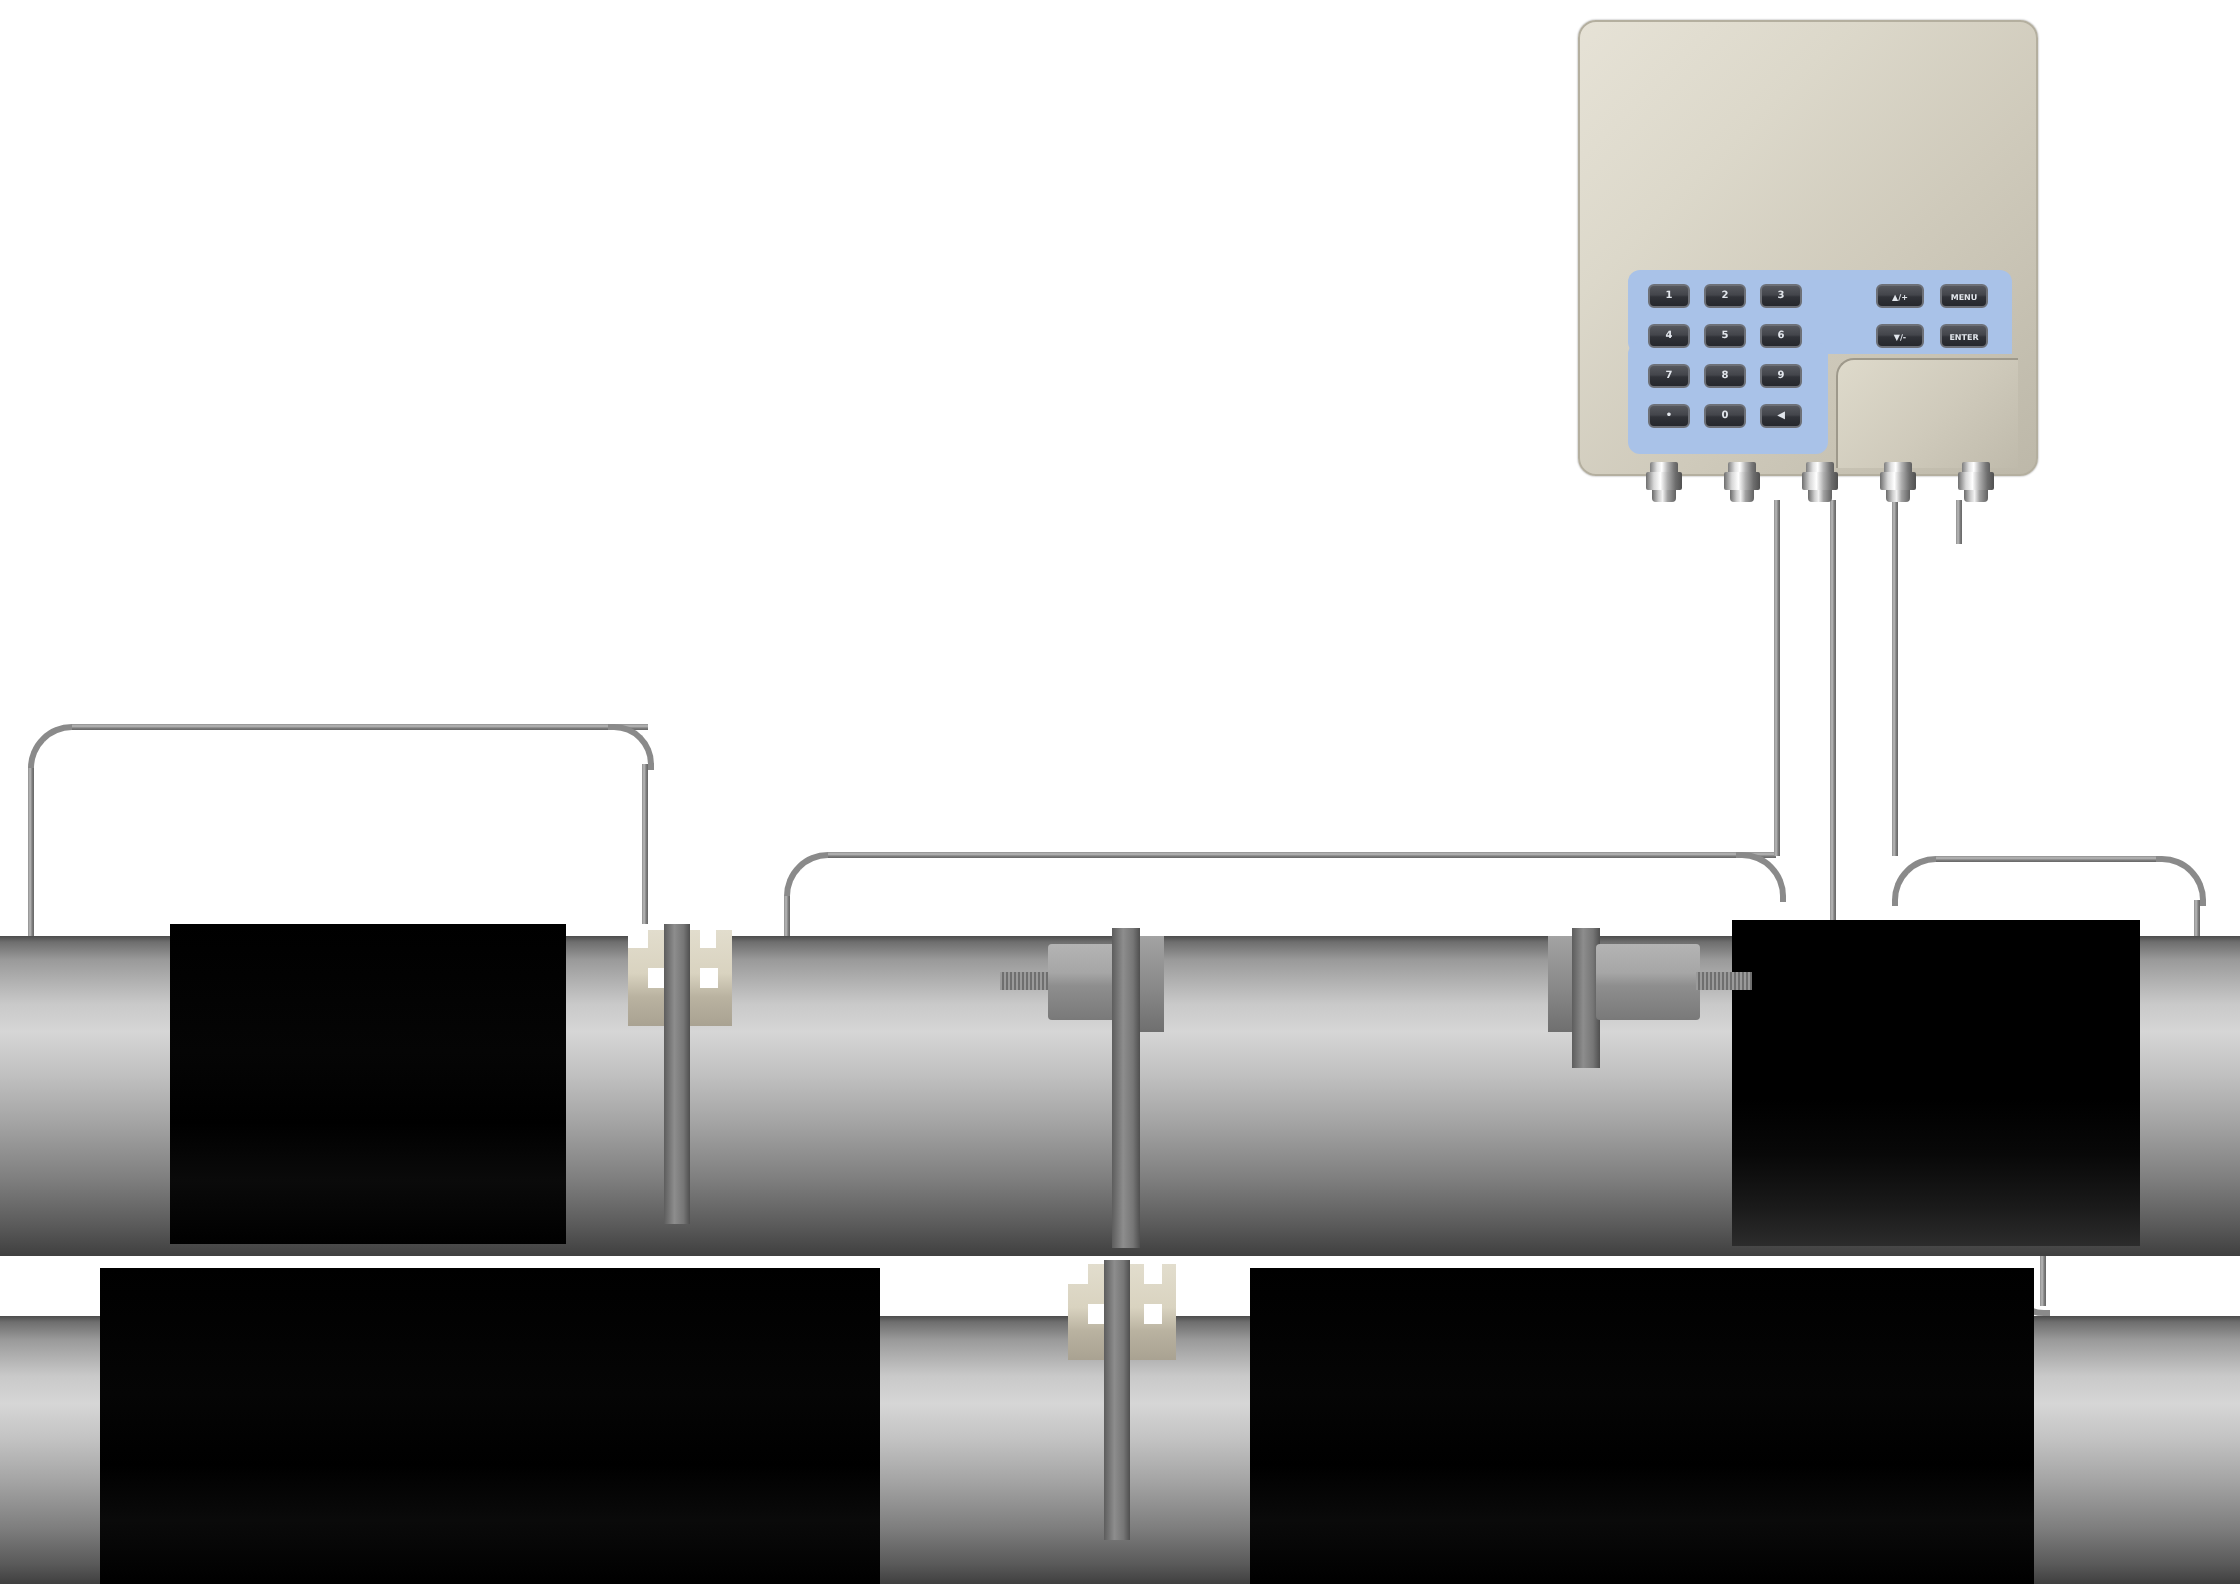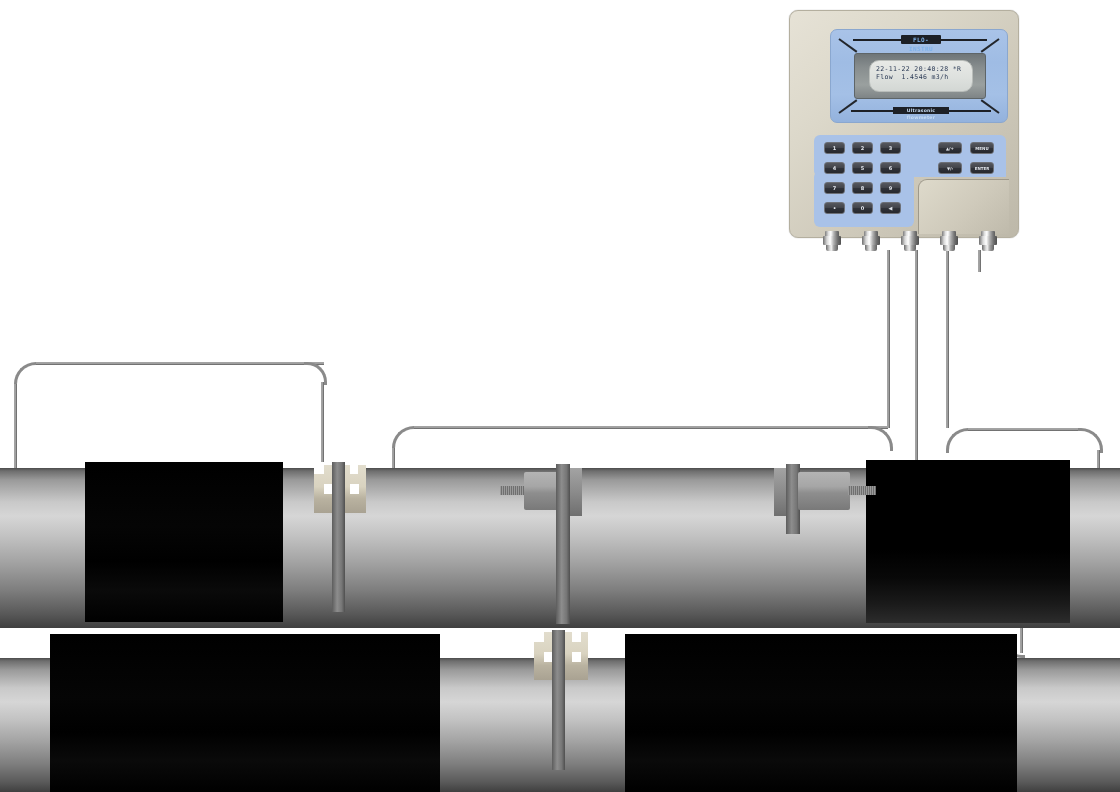--- a/index.html
+++ b/index.html
@@ -296,42 +296,20 @@
     <div class="clamp-body" style="left:4px; top:2px; width:54px; height:48px;"></div>
     <div class="clamp-notch" style="left:4px; top:0px; width:10px; height:12px;"></div>
     <div class="clamp-notch" style="left:42px; top:0px; width:9px; height:12px;"></div>
     <div class="clamp-notch" style="left:14px; top:22px; width:8px; height:10px;"></div>
     <div class="clamp-notch" style="left:42px; top:22px; width:9px; height:10px;"></div>
     <div class="strap" style="left:22px; top:0px; width:13px; height:140px;"></div>
   </div>
 
   <div id="flowmeter" style="left:789px; top:10px; width:228px; height:226px;">
 
-    <div class="fm-face-plate" style="left:40px; top:18px; width:176px; height:92px;">
-
-      <div class="fm-corner-notch" style="left:8px; top:8px; width:22px; height:2px; transform:rotate(36deg); transform-origin:left center;"></div>
-      <div class="fm-corner-notch" style="left:146px; top:8px; width:22px; height:2px; transform:rotate(-36deg); transform-origin:right center;"></div>
-      <div class="fm-corner-notch" style="left:8px; top:82px; width:22px; height:2px; transform:rotate(-36deg); transform-origin:left center;"></div>
-      <div class="fm-corner-notch" style="left:146px; top:82px; width:22px; height:2px; transform:rotate(36deg); transform-origin:right center;"></div>
-
-      <div class="fm-brand-bar" style="left:22px; top:9px; width:50px;"></div>
-      <div class="fm-brand-bar" style="left:106px; top:9px; width:50px;"></div>
-      <div class="fm-brand-tag" style="left:70px; top:5px; width:40px; height:9px;">FLO-INSTRU</div>
-
-      <div class="lcd-frame" style="left:23px; top:23px; width:130px; height:44px;">
-        <div class="lcd-screen" style="left:14px; top:6px; width:104px; height:32px;">
-          <div class="lcd-line">22-11-22 20:40:28 *R</div>
-          <div class="lcd-line">Flow  1.4546 m3/h</div>
-        </div>
-      </div>
-
-      <div class="fm-brand-bar" style="left:20px; top:80px; width:44px;"></div>
-      <div class="fm-brand-bar" style="left:116px; top:80px; width:44px;"></div>
-      <div class="fm-label-tag" style="left:62px; top:77px; width:56px; height:7px;">Ultrasonic flowmeter</div>
-    </div>
 
     <div class="keypad-plate notched" style="left:24px; top:124px; width:192px; height:42px;"></div>
     <div class="keypad-plate" style="left:24px; top:160px; width:100px; height:56px;"></div>
 
     <div class="key" style="left:34px; top:131px; width:21px; height:12px;">1</div>
     <div class="key" style="left:62px; top:131px; width:21px; height:12px;">2</div>
     <div class="key" style="left:90px; top:131px; width:21px; height:12px;">3</div>
 
     <div class="key" style="left:34px; top:151px; width:21px; height:12px;">4</div>
     <div class="key" style="left:62px; top:151px; width:21px; height:12px;">5</div>

